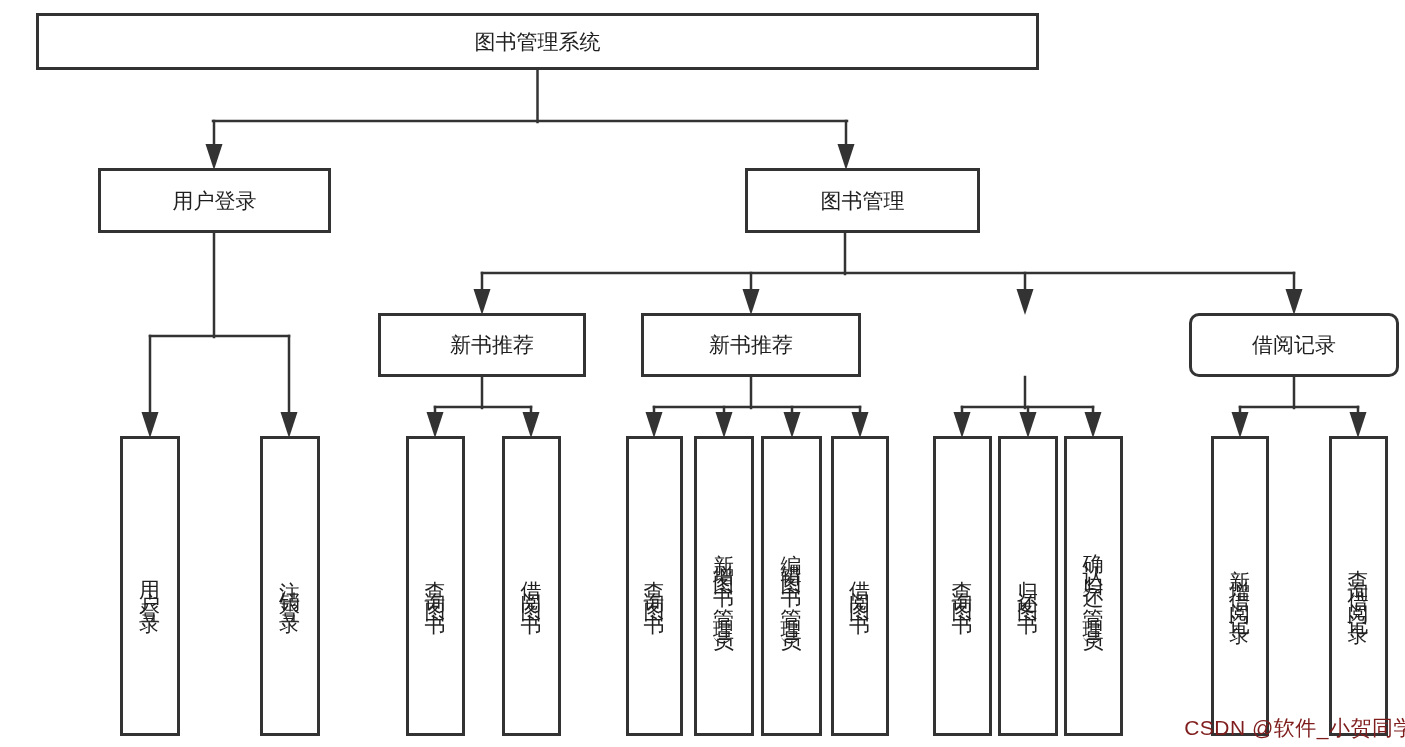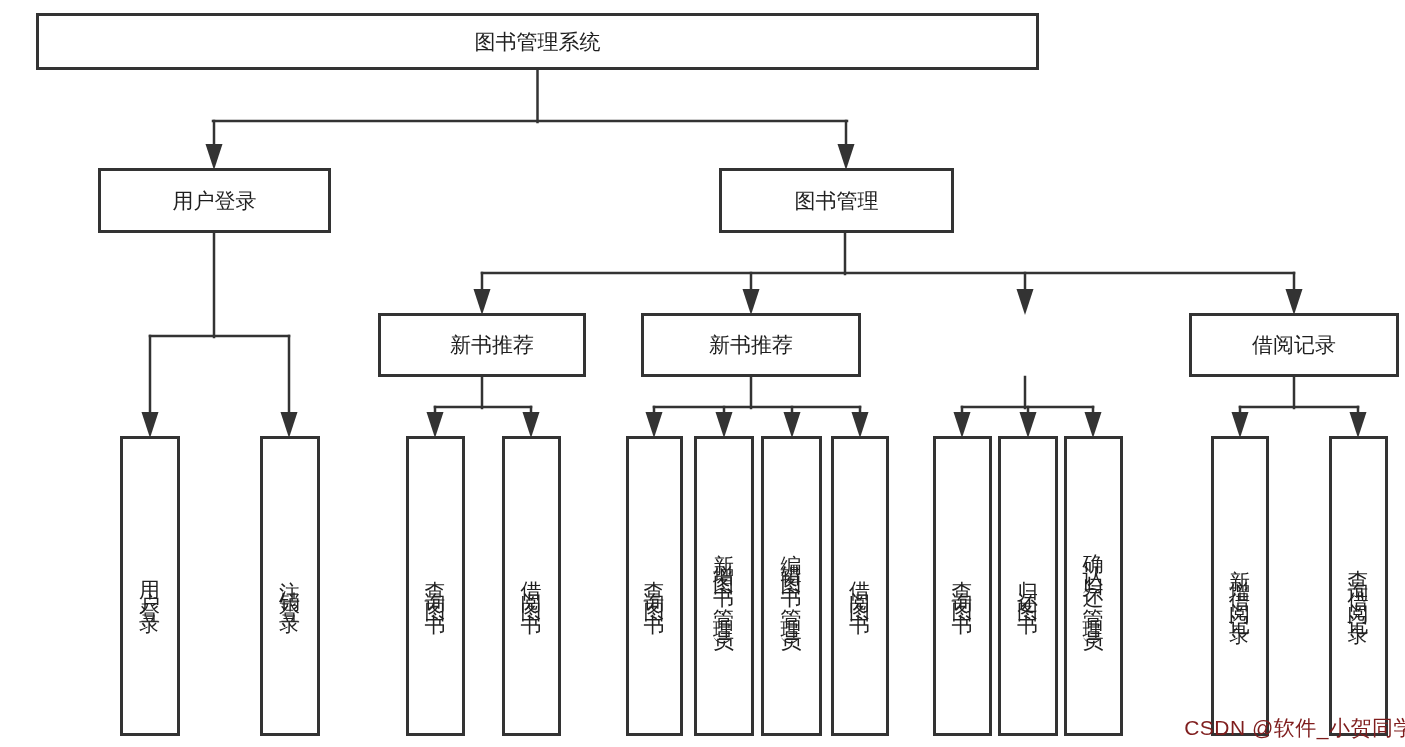--- a/index.html
+++ b/index.html
@@ -19,26 +19,26 @@
     border:3px solid #333333;
     display:flex;align-items:center;justify-content:center;
     color:#1f1f1f;
     font-size:21px;
     z-index:2;
     line-height:1.2;
     white-space:nowrap;
   }
   .root  {left:20px;  top:13px;  width:1003px; height:57px;}
   .l2a   {left:82px;  top:168px; width:233px;  height:65px;}
-  .l2b   {left:703px; top:168px; width:235px;  height:65px;}
+  .l2b   {left:729px; top:168px; width:235px;  height:65px;}
   .l3    {top:313px;  height:64px;}
   .l3a   {left:362px;  width:208px;padding-left:20px;}
   .l3b   {left:625px;  width:220px;}
   .l3c   {left:902px;  width:215px;}
-  .l3d   {left:1173px; width:210px;}
+  .l3d   {left:1173px; width:210px;border-radius:10px;}
   .leaf  {top:436px; height:300px;}
   .vtext{
     writing-mode:vertical-rl;
     text-orientation:mixed;
     font-size:21px;
     letter-spacing:11px;
     color:#1f1f1f;
   }
   .f1a{left:104px;width:60px;} .f1b{left:244px;width:60px;}
   .f2a{left:390px;width:59px;} .f2b{left:486px;width:59px;}

